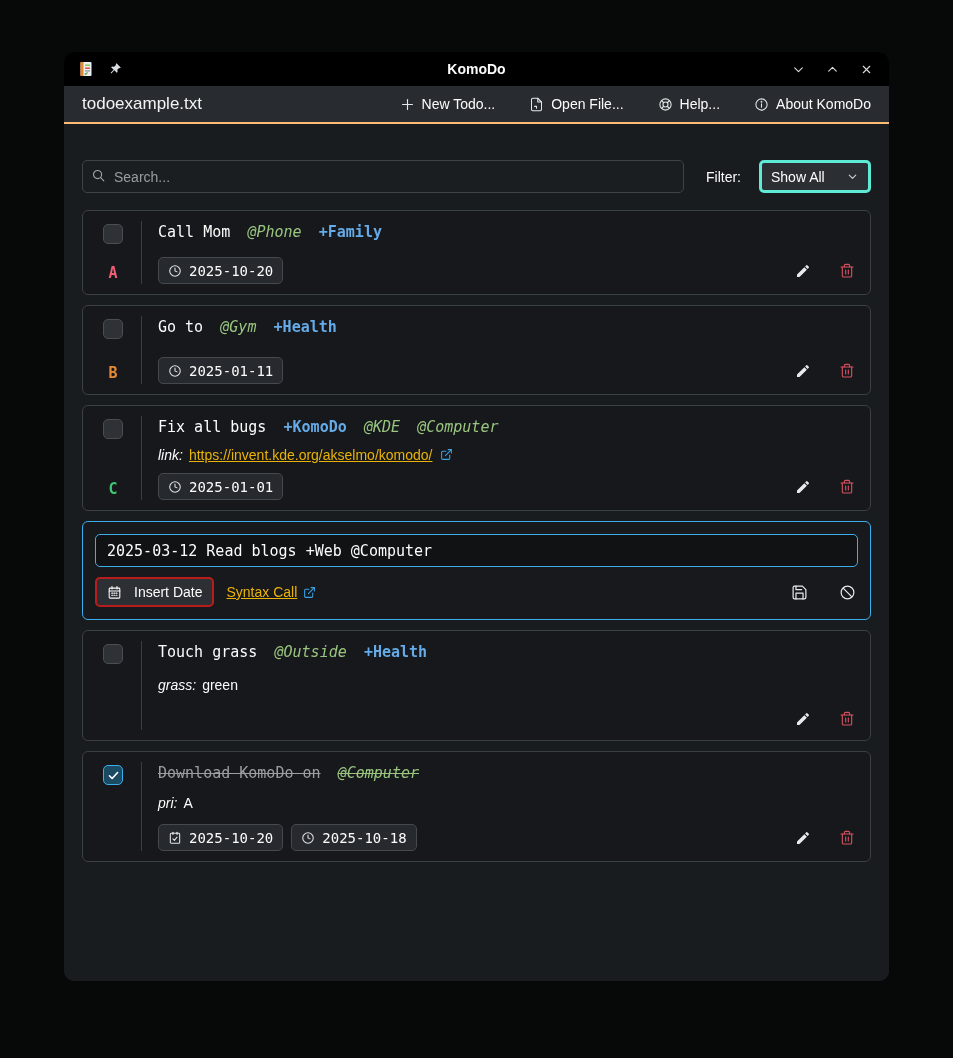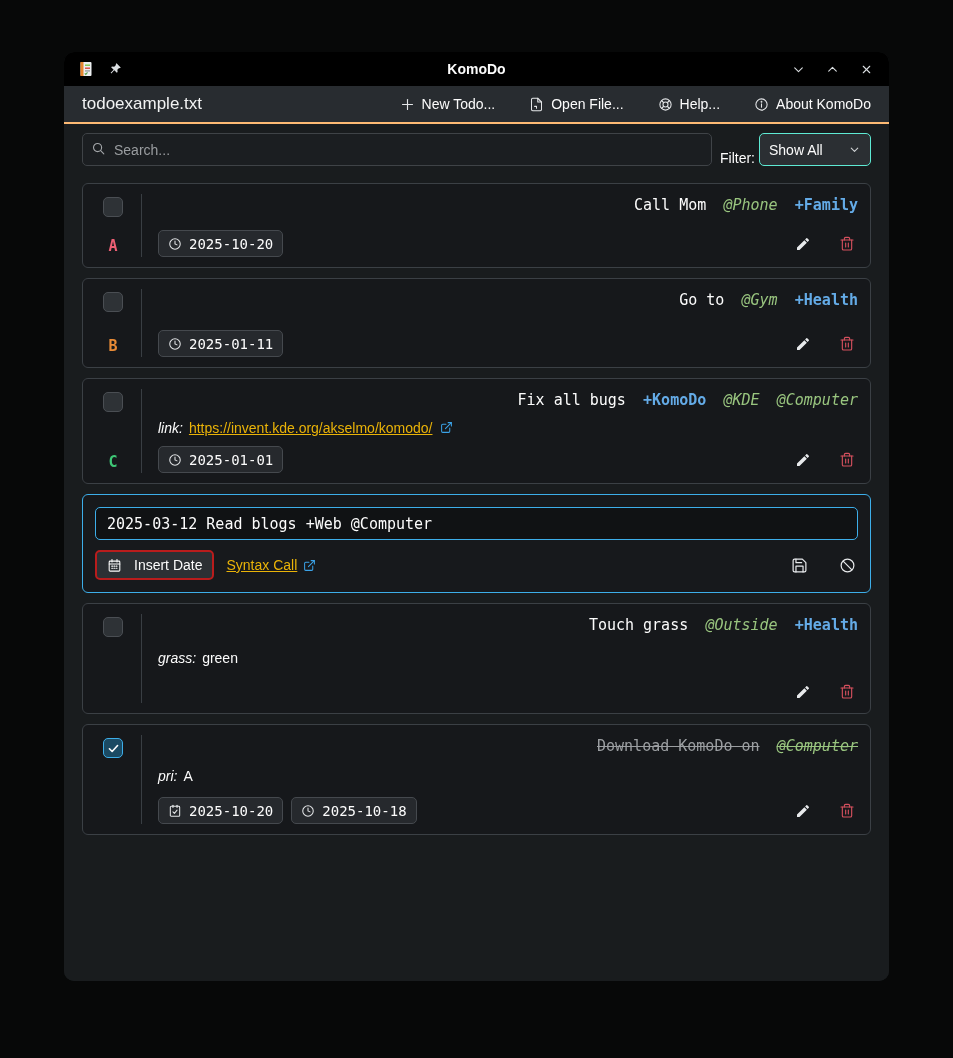--- a/index.html
+++ b/index.html
@@ -36,32 +36,32 @@
   .action {
     background:none; border:none; color:#fcfcfc; font-size:14px;
     font-family:"Liberation Sans", sans-serif;
     display:flex; align-items:center; gap:7px; cursor:default;
   }
   .action svg { color:#e4e6e8; }
 
   
   .content { flex:1; background:#191c1e; padding:9px 18px 0 18px; overflow:hidden; }
 
-  .search-row { display:flex; align-items:flex-end; gap:4px; }
+  .search-row { display:flex; align-items:center; gap:18px;margin-top:27px; }
   .search-box { flex:1; position:relative; }
   .search-box input {
     width:100%; height:33px; background:#1b1e21; border:1px solid #3f4347;
     border-radius:5px; color:#fcfcfc; font-size:14px; padding:0 10px 0 31px;
     font-family:"Liberation Sans", sans-serif; outline:none;
   }
   .search-box input::placeholder { color:#9a9da0; }
   .search-box .mag { position:absolute; left:9px; top:8px; color:#a2a5a8; }
   .filter-label { color:#fcfcfc; font-size:14px; margin-left:4px; }
   .select {
-    width:112px; height:33px; background:#2b2f33; border:1px solid #5eead4;
+    width:112px; height:33px; background:#2b2f33; border:3px solid #5eead4;
     border-radius:5px; display:flex; align-items:center; padding:0 9px;
     color:#fcfcfc; font-size:14px; cursor:default;
   }
   .select .chev { margin-left:auto; color:#cfd2d4; }
 
   
   .todo-list { margin-top:17px; display:flex; flex-direction:column; gap:10px; }
   .card {
     border:1px solid #3b4045; border-radius:6px; background:#16181b;
     display:flex; padding:10px 12px; position:relative;
@@ -81,21 +81,21 @@
   }
   .checkbox.checked { background:#1b4a63; border-color:#3daee9; }
   .priority { font-family:"DejaVu Sans Mono", monospace; font-size:15px; font-weight:bold; }
   .pri-a { color:#ed5f74; }
   .pri-b { color:#e98b36; }
   .pri-c { color:#3ec776; }
 
   .vsep { width:1px; background:#393e43; align-self:stretch; margin:0 0 0 12px; }
 
   .cbody { flex:1; display:flex; flex-direction:column; justify-content:space-between; padding-left:16px; }
-  .todo-line { font-family:"DejaVu Sans Mono", monospace; font-size:15px; color:#fcfcfc; padding-top:2px; white-space:nowrap;text-align:right; }
+  .todo-line { font-family:"DejaVu Sans Mono", monospace; font-size:15px; color:#fcfcfc; padding-top:2px; white-space:nowrap; }
   .todo-line > span + span { margin-left:0.9ch; }
   .tok-context { color:#99c57f; font-style:italic; }
   .tok-project { color:#64abe7; font-weight:bold; }
   .done .tok-text { color:#9b9ea1; }
   .done span { text-decoration:line-through; }
 
   .meta-line { font-size:14px; color:#fcfcfc; display:flex; align-items:center; gap:6px; }
   .meta-key { font-style:italic;text-align:right; }
   .link { color:#eab308; text-decoration:underline; cursor:default; font-size:14px; }
   .ext { color:#3ba3e8; margin-left:2px; }

